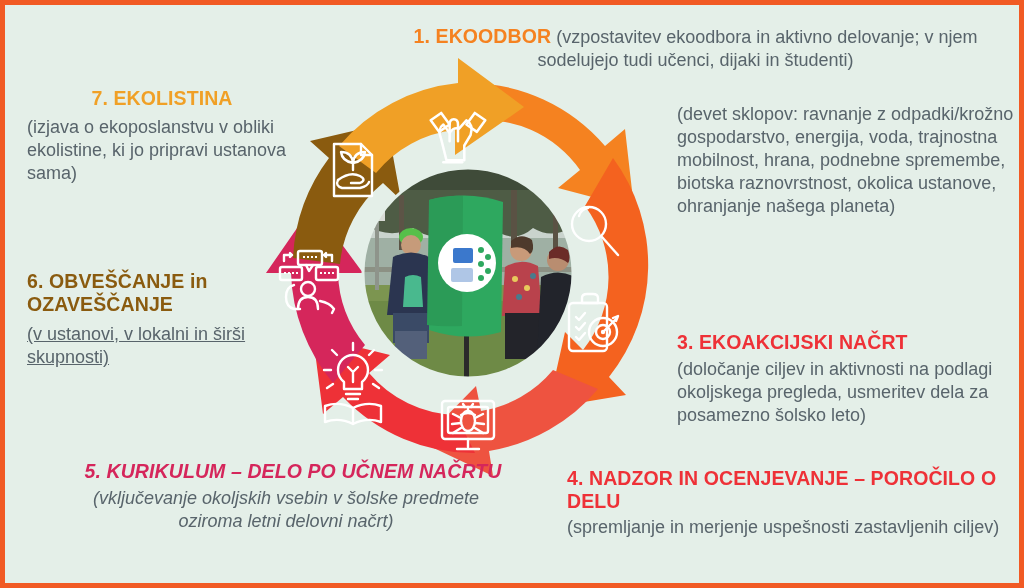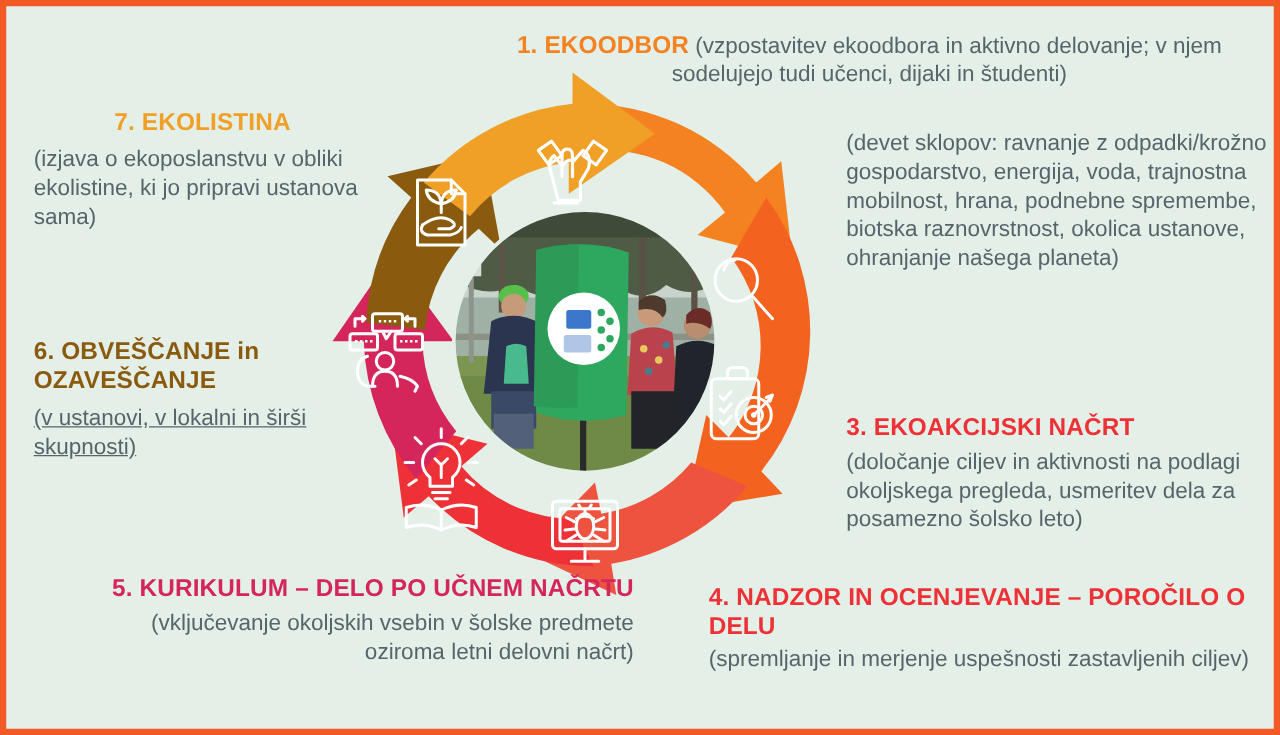--- a/index.html
+++ b/index.html
@@ -35,21 +35,21 @@
   #b1{left:378px;top:20px;width:625px;text-align:right;}
   #b1 .hdr{display:inline;font-size:19.5px;}
   #b1 .bdy{display:inline;}
   #b1 .wrap{text-align:left;}
   #b2{left:672px;top:98px;width:345px;}
   #b3{left:672px;top:310px;width:345px;margin-top:16px;}
   #b4{left:562px;top:462px;width:440px;}
   #b5{left:52px;top:455px;width:450px;text-align:left;}
   #b6{left:22px;top:265px;width:265px;}
   #b7{left:22px;top:82px;width:270px;}
-  #b5 .hdr, #b5 .bdy{text-align:right;}
+  #b5 .hdr, #b5 .bdy{text-align:center;font-style:italic;}
   #b5 .hdr{padding-left:22px;}
   #b5 .bdy{padding-left:8px;}
 
   #cycle{position:absolute;left:248px;top:40px;width:430px;height:440px;}
   .seg-icon{fill:none;stroke:#ffffff;stroke-width:2.4;stroke-linecap:round;stroke-linejoin:round;}
   .seg-icon-f{fill:#ffffff;stroke:none;}
 </style>
 </head>
 <body>
 

